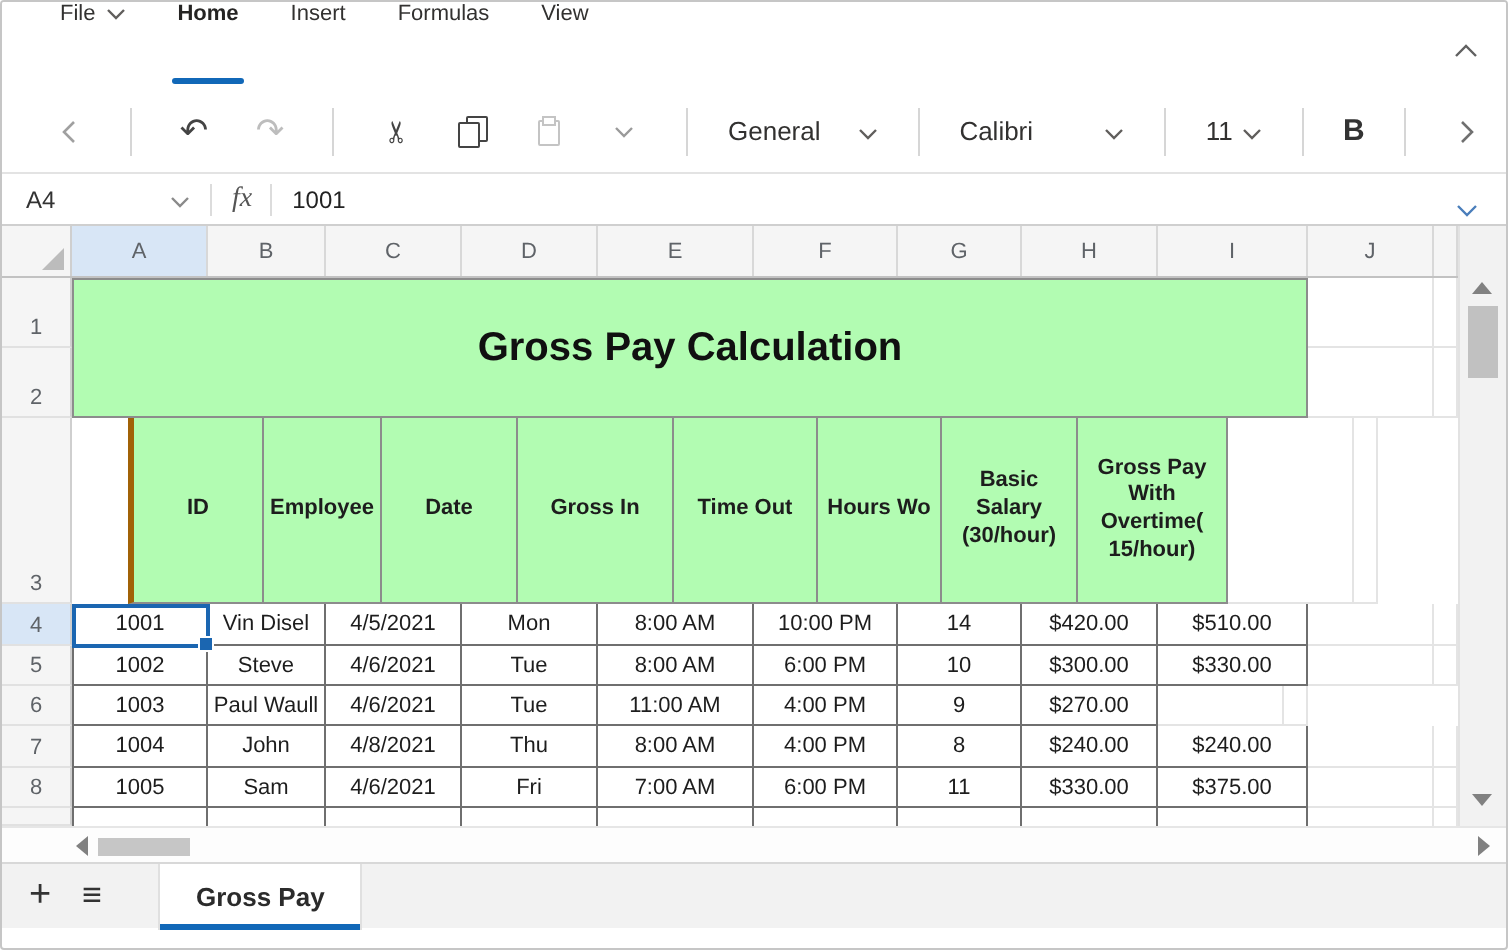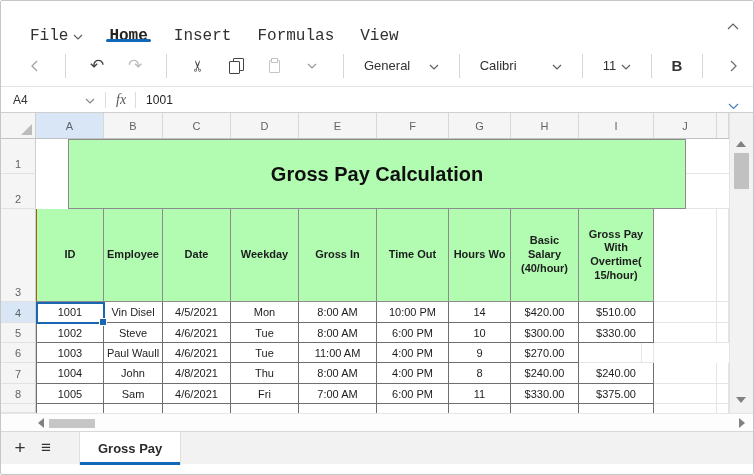--- a/index.html
+++ b/index.html
@@ -1,21 +1,21 @@
 <!DOCTYPE html>
 <html><head>
 <meta charset="utf-8">
 <style>
   * { box-sizing: border-box; margin: 0; padding: 0; }
   body { background:#fff; font-family:"Liberation Sans", sans-serif; }
   .win { position:relative; width:754px; height:475px; border:1px solid #c6c6c6; border-radius:2px; background:#fff; overflow:hidden; }
 
   
   .menubar { position:absolute; top:0; left:0; right:0; height:44px; display:flex; align-items:center; padding-left:16px; background:#fff; }
-  .menu-item { position:relative; height:100%; display:flex; align-items:flex-end; gap:5px; padding:0 13px; font-size:16px; color:#323130; cursor:default;font-family:Liberation Mono, monospace; }
+  .menu-item { position:relative; height:100%; display:flex; align-items:flex-start; gap:5px; padding:0 13px; font-size:11px; color:#323130; cursor:default; }
   .menu-item.active { font-weight:700; color:#252423; }
   .menu-item.active::after { content:""; position:absolute; left:10px; right:10px; bottom:3px; height:3px; background:#1168b8; border-radius:2px; }
   .chev { display:inline-block; }
   .collapse-btn { position:absolute; right:14px; top:15px; }
 
   
   .toolbar { position:absolute; top:44px; left:0; right:0; height:42px; display:flex; align-items:center; padding-left:14px; border-bottom:1px solid #e3e3e3; font-size:13px; color:#323130; }
   .tb-sep { width:1px; height:24px; background:#d6d6d6; margin:0 12px; flex:0 0 auto; }
   .tb-icon { display:flex; align-items:center; justify-content:center; width:26px; height:26px; margin:0 6px; flex:0 0 auto; }
   .glyph { font-size:17px; color:#444; line-height:1; }
@@ -49,25 +49,25 @@
   .ch.selhdr { background:#d8e6f6; }
   .gridbody { display:flex; }
   .rowheaders { width:35px; flex:0 0 auto; }
   .rh { width:35px; background:#f5f5f5; border-right:1px solid #cfcfcf; border-bottom:1px solid #e1e1e1; color:#5f6368; font-size:11px; display:flex; align-items:flex-end; justify-content:center; padding-bottom:3px; }
   .rh.selhdr { background:#d8e6f6; }
   .canvas { width:693px; flex:0 0 auto; }
   .grow { display:flex; }
   .cell { display:flex; align-items:center; justify-content:center; font-size:11px; color:#1d1d1d; background:#fff; border-right:1px solid #e4e4e4; border-bottom:1px solid #e4e4e4; overflow:hidden; white-space:nowrap; flex:0 0 auto; }
   .tcell { background:#b2fcb2; border-right:1px solid #8c8c8c; border-bottom:1px solid #8c8c8c; font-weight:700; white-space:normal; text-align:center; line-height:1.25; padding:0 1px; }
   .dcell { border-right:1px solid #6f6f6f; border-bottom:1px solid #6f6f6f; }
-  .blg { border-left:1px solid #a16207; }
+  .blg { border-left:3px solid #a16207;margin-left:28px; }
   .bld { border-left:1px solid #6f6f6f; }
   .wA{width:68px}.wB{width:59px}.wC{width:68px}.wD{width:68px}.wE{width:78px}
   .wF{width:72px}.wG{width:62px}.wH{width:68px}.wI{width:75px}.wJ{width:63px}.wK{width:12px}
-  .title-cell { width:618px; background:#b2fcb2; border:1px solid #8c8c8c; display:flex; align-items:center; justify-content:center; font-weight:700; font-size:20px; color:#101010; flex:0 0 auto;margin-left:32px; }
+  .title-cell { width:618px; background:#b2fcb2; border:1px solid #8c8c8c; display:flex; align-items:center; justify-content:center; font-weight:700; font-size:20px; color:#101010; flex:0 0 auto; }
   .jk { width:75px; display:flex; flex-direction:column; flex:0 0 auto; }
   .jkrow { display:flex; height:35px; }
   .sel { position:absolute; left:35px; top:189px; width:69px; height:22px; border:2px solid #1b66b1; pointer-events:none; }
   .sel::after { content:""; position:absolute; right:-4px; bottom:-4px; width:6px; height:6px; background:#1b66b1; border:1px solid #fff; }
 
   
   .vscroll { position:absolute; left:728px; top:0; width:24px; height:300px; background:#f2f2f2; border-left:1px solid #e2e2e2; }
   .vthumb { position:absolute; left:4px; top:40px; width:15px; height:36px; background:#c1c1c1; }
   .tri-up { width:0; height:0; border-left:5px solid transparent; border-right:5px solid transparent; border-bottom:6px solid #818181; position:absolute; left:6px; top:28px; }
   .tri-down { width:0; height:0; border-left:5px solid transparent; border-right:5px solid transparent; border-top:6px solid #818181; position:absolute; left:6px; bottom:10px; }
@@ -232,25 +232,24 @@
                 <div class="cell wJ" style="height:35px"></div>
                 <div class="cell wK" style="height:35px"></div>
               </div>
           </div>
         </div>
 
         <div class="grow" style="height:93px">
           <div class="cell tcell blg wA">ID</div>
           <div class="cell tcell wB">Employee</div>
           <div class="cell tcell wC">Date</div>
-          <div class="cell tcell wD">Weekday</div>
           <div class="cell tcell wE">Gross In</div>
           <div class="cell tcell wF">Time Out</div>
           <div class="cell tcell wG">Hours Wo</div>
-          <div class="cell tcell wH">Basic Salary (40/hour)</div>
+          <div class="cell tcell wH">Basic Salary (30/hour)</div>
           <div class="cell tcell wI">Gross Pay With Overtime( 15/hour)</div>
           <div class="cell wJ"></div>
           <div class="cell wK"></div>
         </div>
 
         <div class="grow" style="height:21px">
           <div class="cell dcell bld wA">1001</div>
           <div class="cell dcell wB">Vin Disel</div>
           <div class="cell dcell wC">4/5/2021</div>
           <div class="cell dcell wD">Mon</div>

